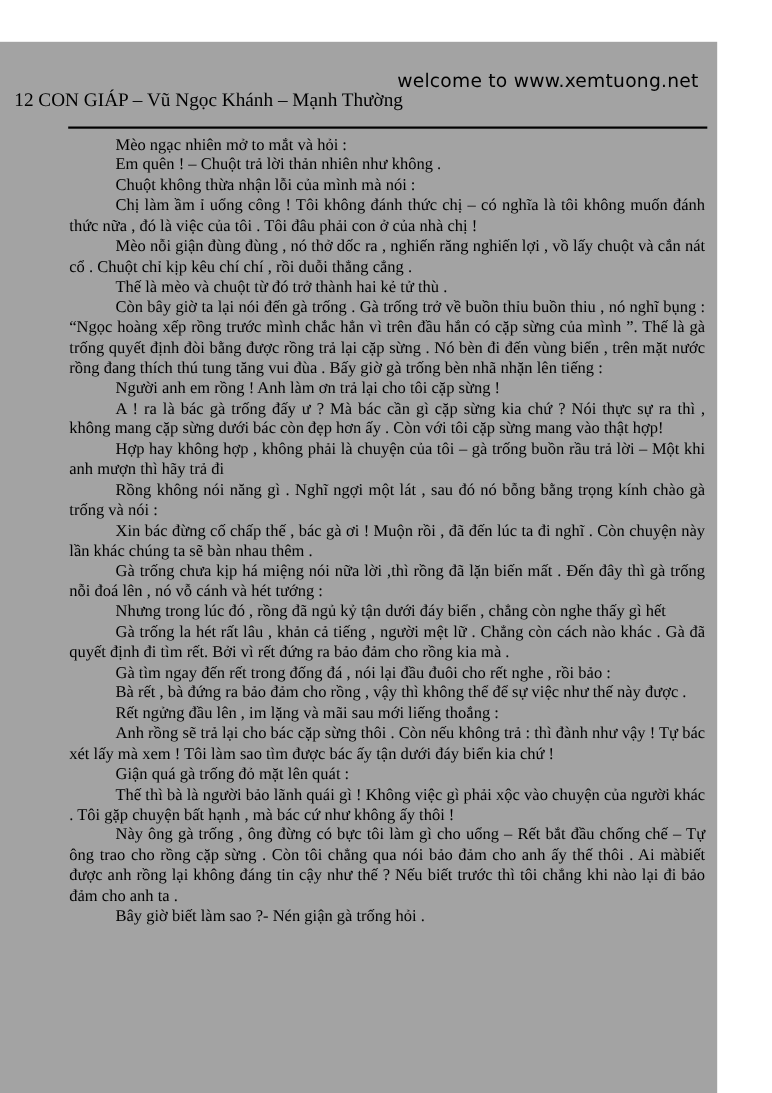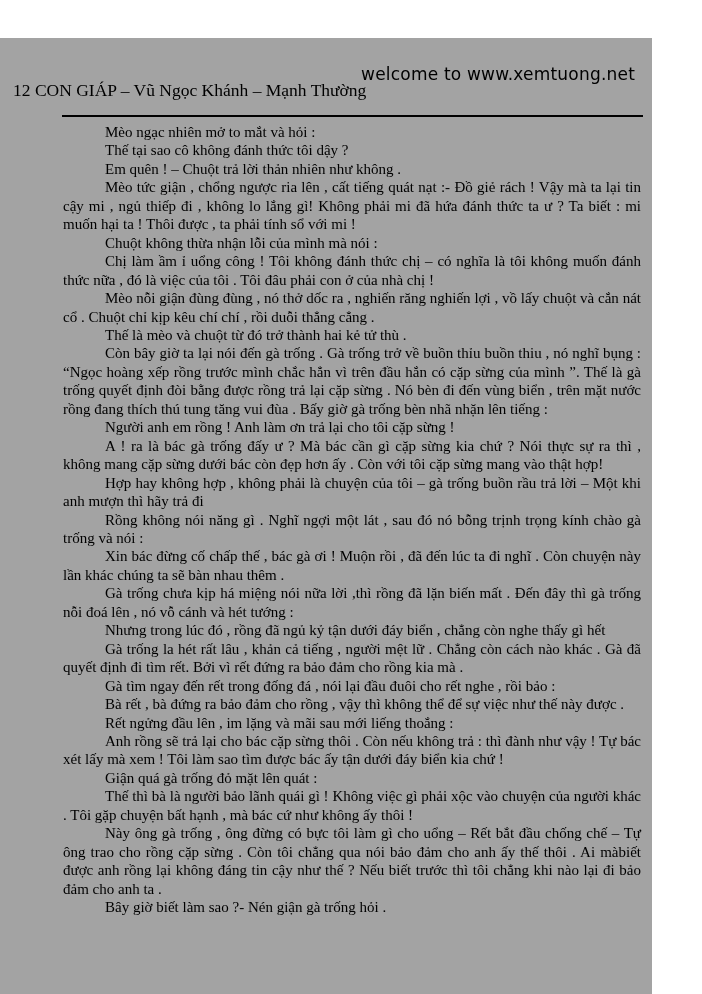--- a/index.html
+++ b/index.html
@@ -75,32 +75,30 @@
 </head>
 <body>
 
 <div class="page">
   <div class="header-left">12 CON GIÁP – Vũ Ngọc Khánh – Mạnh Thường</div>
   <div class="header-right">welcome to www.xemtuong.net</div>
   <div class="page-number">26</div>
   <div class="header-rule"></div>
   <div class="body-text" id="paragraph-container">
       <p>Mèo ngạc nhiên mở to mắt và hỏi :</p>
-      <p>Thế tại sao cô không đánh thức tôi dậy ?</p>
       <p>Em quên ! – Chuột trả lời thản nhiên như không .</p>
-      <p>Mèo tức giận , chổng ngược ria lên , cất tiếng quát nạt :- Đồ giẻ rách ! Vậy mà ta lại tin cậy mi , ngủ thiếp đi , không lo lắng gì! Không phải mi đã hứa đánh thức ta ư ? Ta biết : mi muốn hại ta ! Thôi được , ta phải tính sổ với mi !</p>
       <p>Chuột không thừa nhận lỗi của mình mà nói :</p>
       <p>Chị làm ầm ỉ uổng công ! Tôi không đánh thức chị – có nghĩa là tôi không muốn đánh thức nữa , đó là việc của tôi . Tôi đâu phải con ở của nhà chị !</p>
       <p>Mèo nỗi giận đùng đùng , nó thở dốc ra , nghiến răng nghiến lợi , vồ lấy chuột và cắn nát cổ . Chuột chỉ kịp kêu chí chí , rồi duỗi thẳng cẳng .</p>
       <p>Thế là mèo và chuột từ đó trở thành hai kẻ tử thù .</p>
       <p>Còn bây giờ ta lại nói đến gà trống . Gà trống trở về buồn thỉu buồn thiu , nó nghĩ bụng : “Ngọc hoàng xếp rồng trước mình chắc hẳn vì trên đầu hắn có cặp sừng của mình ”. Thế là gà trống quyết định đòi bằng được rồng trả lại cặp sừng . Nó bèn đi đến vùng biển , trên mặt nước rồng đang thích thú tung tăng vui đùa . Bấy giờ gà trống bèn nhã nhặn lên tiếng :</p>
       <p>Người anh em rồng ! Anh làm ơn trả lại cho tôi cặp sừng !</p>
       <p>A ! ra là bác gà trống đấy ư ? Mà bác cần gì cặp sừng kia chứ ? Nói thực sự ra thì , không mang cặp sừng dưới bác còn đẹp hơn ấy . Còn với tôi cặp sừng mang vào thật hợp!</p>
       <p>Hợp hay không hợp , không phải là chuyện của tôi – gà trống buồn rầu trả lời – Một khi anh mượn thì hãy trả đi</p>
-      <p>Rồng không nói năng gì . Nghĩ ngợi một lát , sau đó nó bỗng trịnh trọng kính chào gà trống và nói :</p>
+      <p>Rồng không nói năng gì . Nghĩ ngợi một lát , sau đó nó bỗng bằng trọng kính chào gà trống và nói :</p>
       <p>Xin bác đừng cố chấp thế , bác gà ơi ! Muộn rồi , đã đến lúc ta đi nghĩ . Còn chuyện này lần khác chúng ta sẽ bàn nhau thêm .</p>
       <p>Gà trống chưa kịp há miệng nói nữa lời ,thì rồng đã lặn biến mất . Đến đây thì gà trống nỗi đoá lên , nó vỗ cánh và hét tướng :</p>
       <p>Nhưng trong lúc đó , rồng đã ngủ kỷ tận dưới đáy biển , chẳng còn nghe thấy gì hết</p>
       <p>Gà trống la hét rất lâu , khản cả tiếng , người mệt lữ . Chẳng còn cách nào khác . Gà đã quyết định đi tìm rết. Bởi vì rết đứng ra bảo đảm cho rồng kia mà .</p>
       <p>Gà tìm ngay đến rết trong đống đá , nói lại đầu đuôi cho rết nghe , rồi bảo :</p>
       <p>Bà rết , bà đứng ra bảo đảm cho rồng , vậy thì không thể để sự việc như thế này được .</p>
       <p>Rết ngửng đầu lên , im lặng và mãi sau mới liếng thoắng :</p>
       <p>Anh rồng sẽ trả lại cho bác cặp sừng thôi . Còn nếu không trả : thì đành như vậy ! Tự bác xét lấy mà xem ! Tôi làm sao tìm được bác ấy tận dưới đáy biển kia chứ !</p>
       <p>Giận quá gà trống đỏ mặt lên quát :</p>
       <p>Thế thì bà là người bảo lãnh quái gì ! Không việc gì phải xộc vào chuyện của người khác . Tôi gặp chuyện bất hạnh , mà bác cứ như không ấy thôi !</p>

